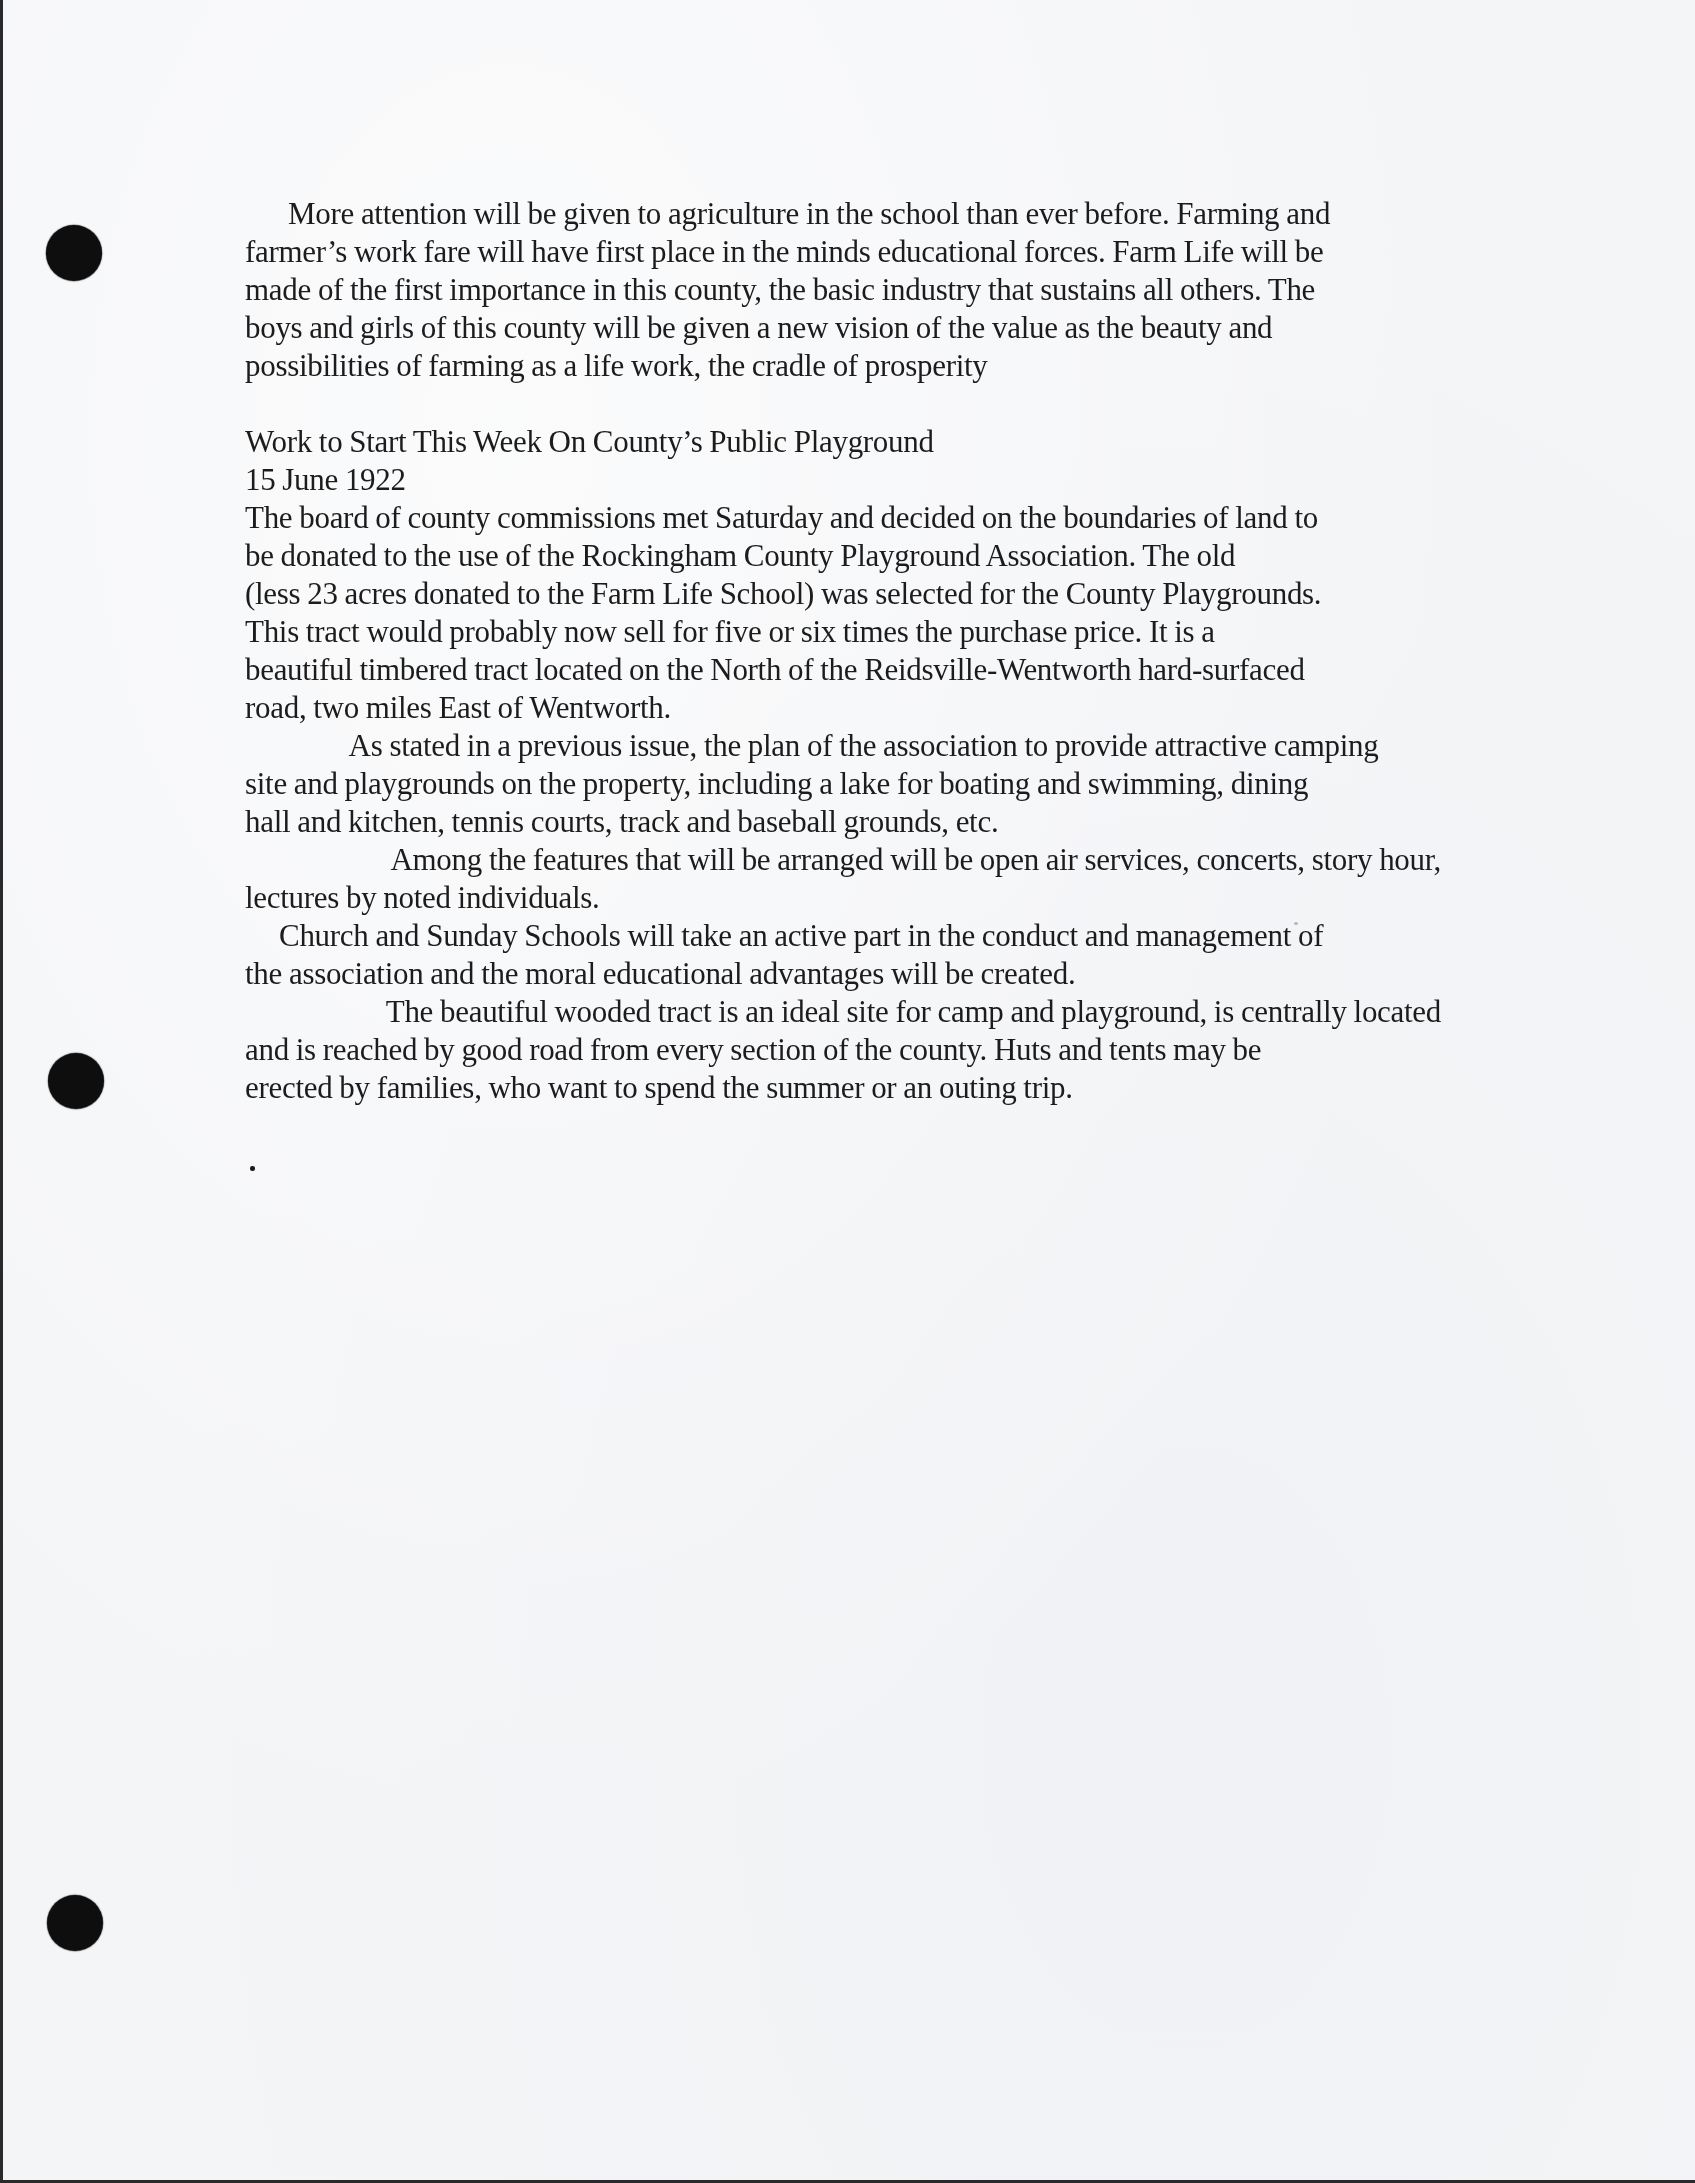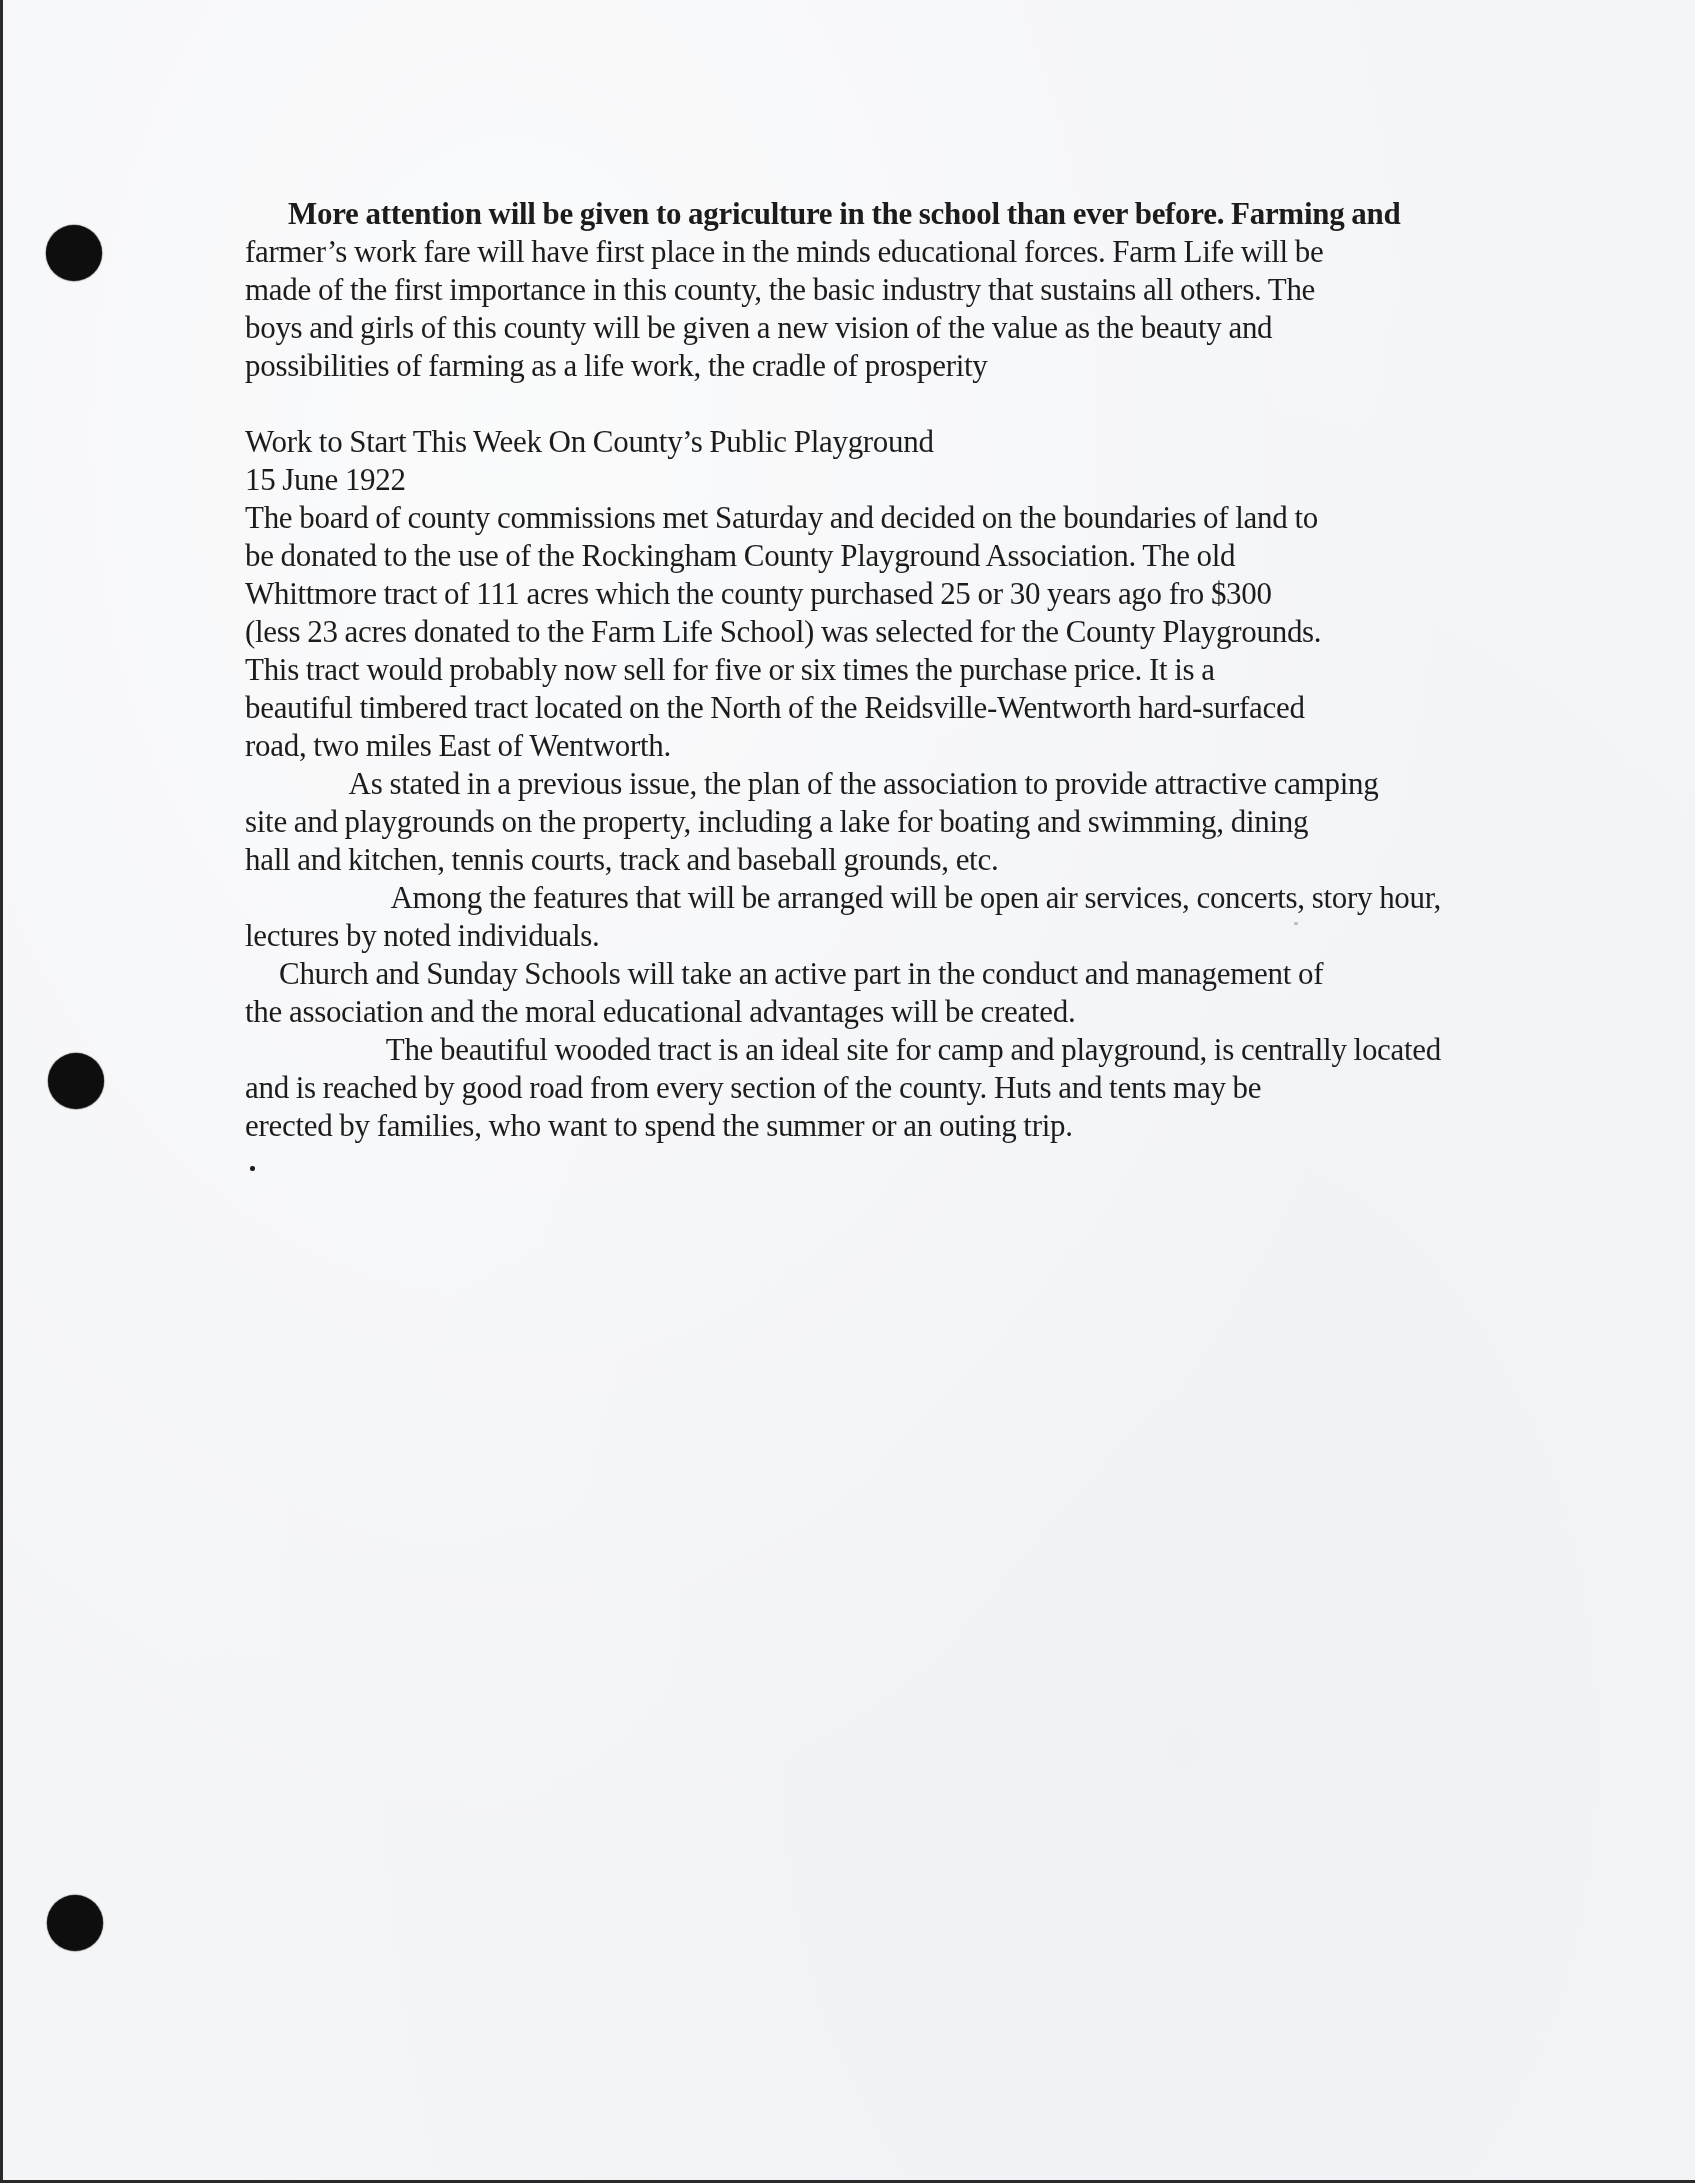--- a/index.html
+++ b/index.html
@@ -69,21 +69,21 @@
     }
     .para {
       margin: 0;
       white-space: nowrap;
     }
     .line {
       display: block;
       height: 38px;
     }
     .indent-lg { padding-left: 41px; text-align: center; }
-    .indent-md { padding-left: 43px; font-weight: bold; }
+    .indent-md { padding-left: 43px; }
     .indent-sm { padding-left: 29px; text-align: right; }
     .indent-xs { padding-left: 34px; }
 
     .headline {
       display: block;
       text-align: left;
       width: 1196px;
     }
     .dot {
       position: absolute;
@@ -131,21 +131,20 @@
 
     <span class="line"></span>
 
     <div class="para">
       <span class="line headline">Work to Start This Week On County’s Public Playground</span>
       <span class="line headline">15 June 1922</span>
 
       <div>
         <span class="line">The board of county commissions met Saturday and decided on the boundaries of land to</span>
         <span class="line">be donated to the use of the Rockingham County Playground Association. The old</span>
-        <span class="line">Whittmore tract of 111 acres which the county purchased 25 or 30 years ago fro $300</span>
         <span class="line">(less 23 acres donated to the Farm Life School) was selected for the County Playgrounds.</span>
         <span class="line">This tract would probably now sell for five or six times the purchase price. It is a</span>
         <span class="line">beautiful timbered tract located on the North of the Reidsville-Wentworth hard-surfaced</span>
         <span class="line">road, two miles East of Wentworth.</span>
       </div>
 
       <div>
         <span class="line indent-lg">As stated in a previous issue, the plan of the association to provide attractive camping</span>
         <span class="line">site and playgrounds on the property, including a lake for boating and swimming, dining</span>
         <span class="line">hall and kitchen, tennis courts, track and baseball grounds, etc.</span>

